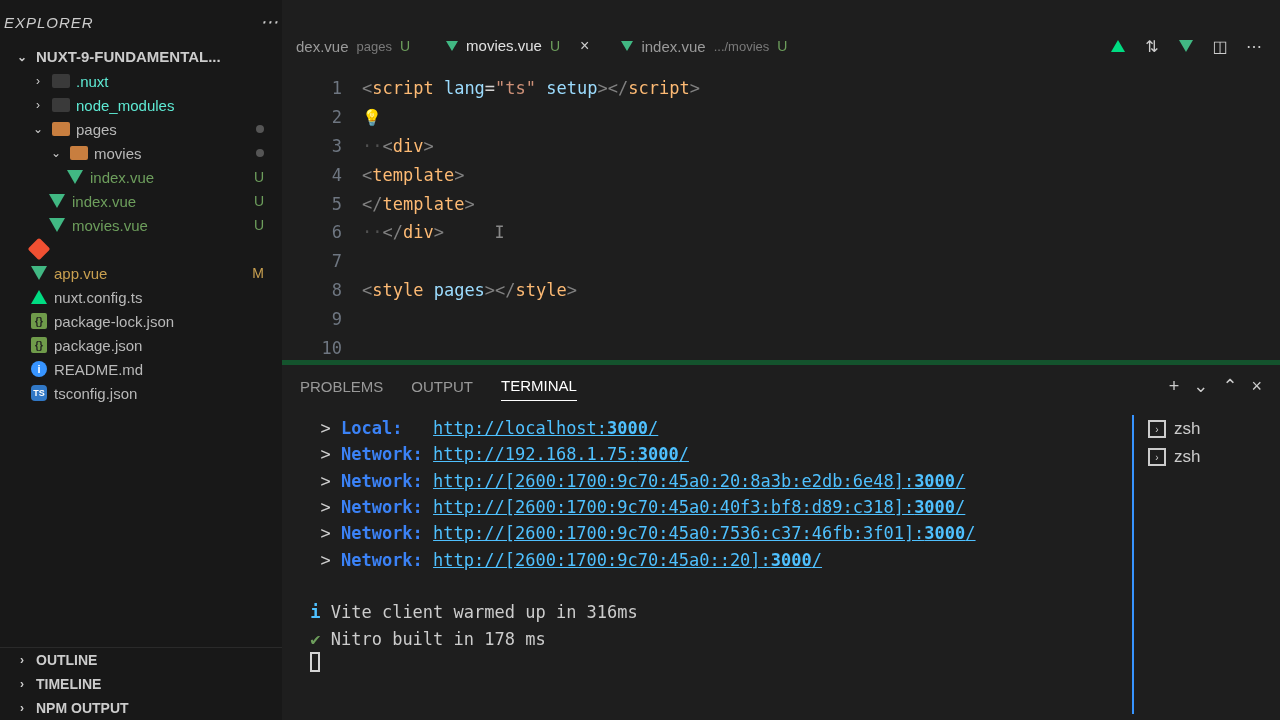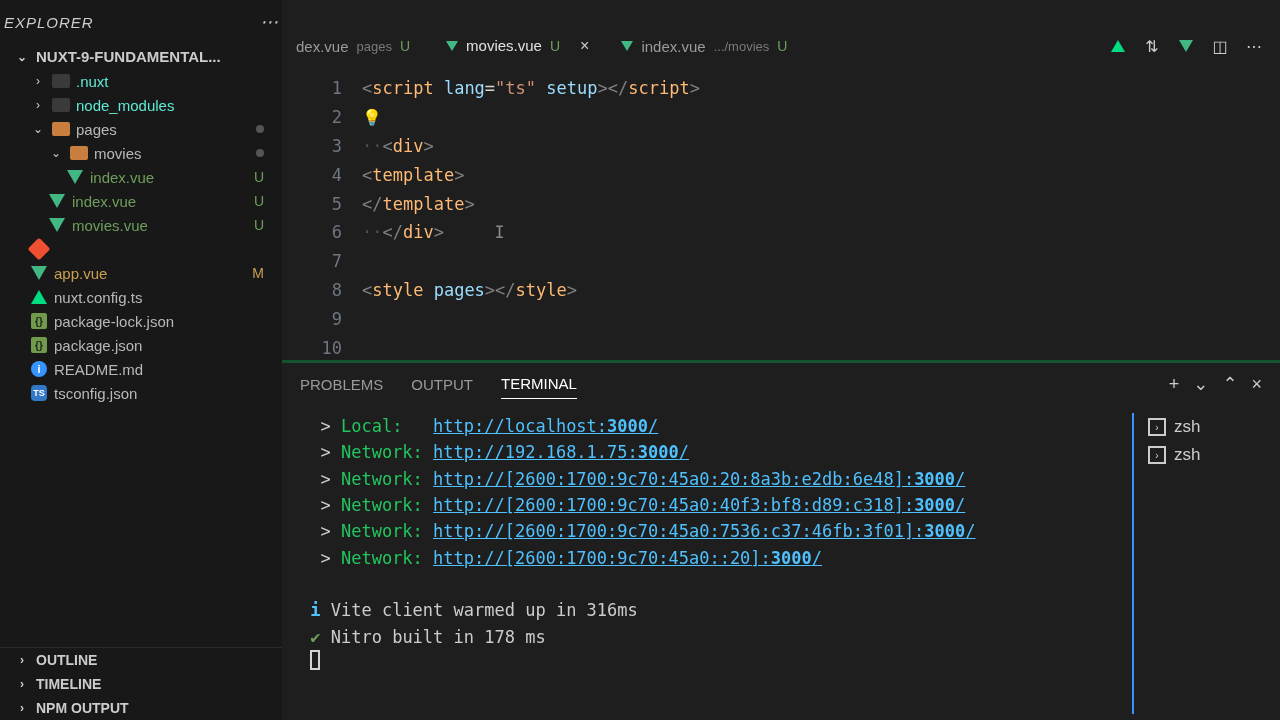--- a/index.html
+++ b/index.html
@@ -174,21 +174,21 @@
 .c-bracket { color: #808080; }
 .c-attr { color: #9cdcfe; }
 .c-str { color: #ce9178; }
 .c-text { color: #d4d4d4; }
 .c-dots { color: #505050; }
 .bulb { color: #ffcc00; font-size: 16px; }
 .cursor-mark { color: #888; }
 
 .panel {
   height: 360px;
-  border-top: 3px solid #14532d;
+  border-top: 5px solid #14532d;
   display: flex;
   flex-direction: column;
 }
 .panel-tabs {
   display: flex;
   align-items: center;
   padding: 6px 18px 0;
   gap: 28px;
   font-size: 15px;
 }
@@ -201,21 +201,21 @@
   padding: 14px 18px 6px;
 }
 .terminal-output {
   flex: 1;
   font-family: 'Menlo', 'Consolas', monospace;
   font-size: 17px;
   line-height: 1.55;
   color: #cccccc;
 }
 .term-line { white-space: pre; }
-.t-label { color: #22c55e; }
+.t-label { color: #3b82f6; font-weight: bold; }
 .t-url { color: #4fc1ff; text-decoration: underline; }
 .t-port { color: #4fc1ff; font-weight: bold; }
 .t-info { color: #4fc1ff; font-weight: bold; }
 .t-check { color: #6d9e5c; }
 .t-cursor { display:inline-block; width:10px; height:20px; border:2px solid #d4d4d4; }
 .terminal-list {
   width: 130px;
   border-left: 2px solid #3794ff;
   padding-left: 14px;
 }

